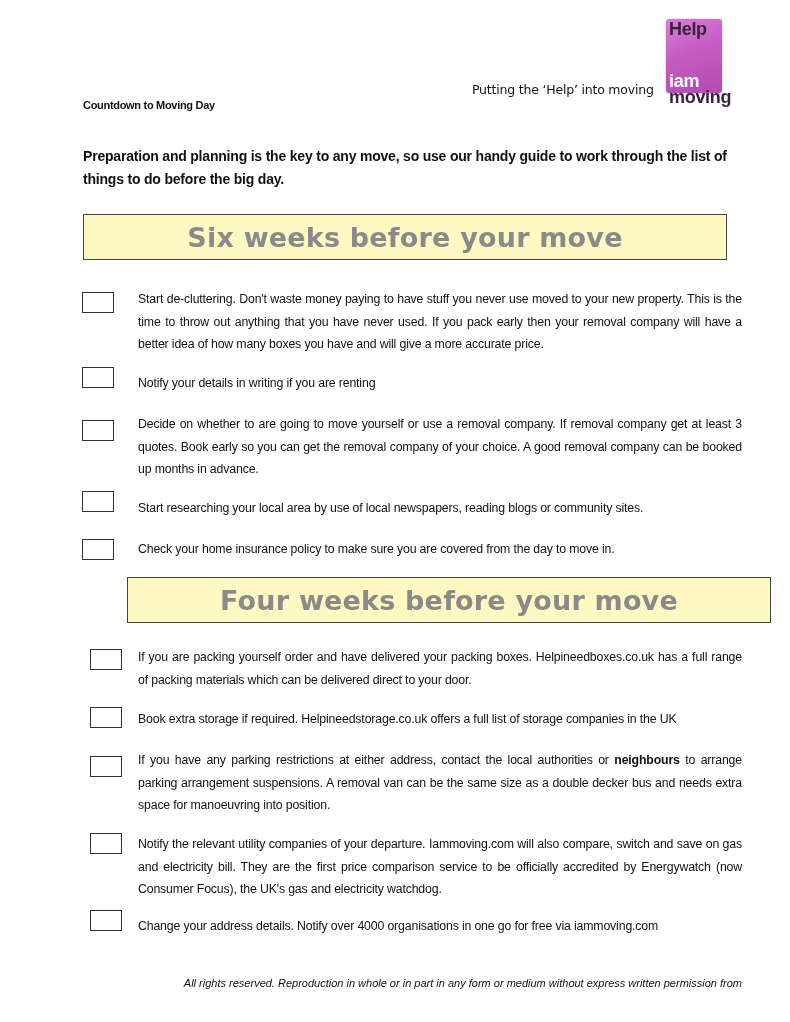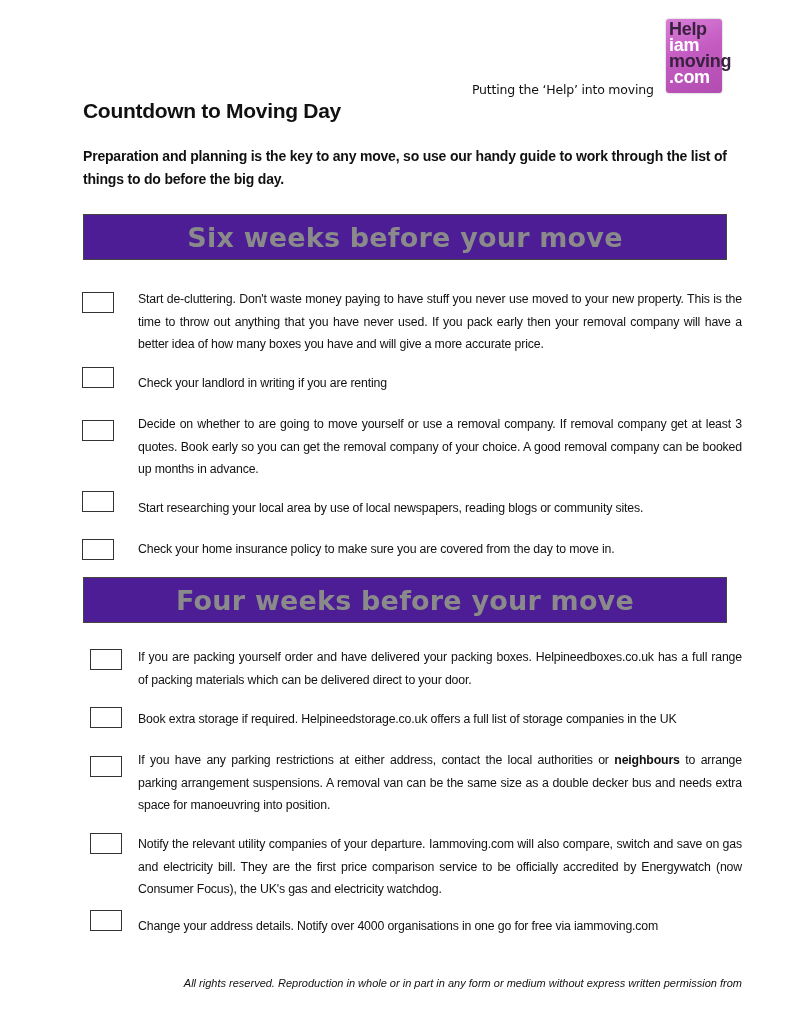--- a/index.html
+++ b/index.html
@@ -6,27 +6,27 @@
   html, body { width:790px; height:1022px; background:#ffffff; overflow:hidden; }
   body { position:relative; font-family:"Liberation Sans", sans-serif; color:#111; }
 
   .tagline { position:absolute; left:472px; top:82px; font-size:12.5px; color:#111;
              font-family:"DejaVu Sans", sans-serif; letter-spacing:-0.2px; }
   .logo { position:absolute; left:666px; top:19px; width:56px; height:74px; border-radius:3px;
           background:linear-gradient(160deg, #d97fd6 0%, #c45bc2 45%, #b14cb0 100%);
           box-shadow:0 0 2px rgba(0,0,0,0.35); padding:2px 0 0 3px;
           font-family:"Liberation Sans", sans-serif; font-weight:bold; font-size:18px; line-height:16px; letter-spacing:-0.3px; }
   .logo .dark { color:#3a2140; display:block; }
-  .logo .light { color:#ffffff; display:block; }
+  .logo .light { color:#ffffff; display:block;margin-top:36px; }
   .logo .reg { position:absolute; left:60px; top:58px; font-size:5px; color:#fff; }
 
-  .title { position:absolute; left:83px; top:99px; font-size:21px; font-weight:bold; letter-spacing:-0.3px; }
+  .title { position:absolute; left:83px; top:99px; font-size:11px; font-weight:bold; letter-spacing:-0.3px; }
   .intro { position:absolute; left:83px; top:145px; width:665px; font-size:14px; font-weight:bold; line-height:23px; letter-spacing:-0.2px; }
 
-  .section-header { position:absolute; left:83px; width:644px; height:46px; background:#4c1d95;
+  .section-header { position:absolute; left:83px; width:644px; height:46px; background:#fef9c3;
                     border:1.5px solid #444; display:flex; align-items:center; justify-content:center;
                     font-family:"DejaVu Sans", sans-serif; font-weight:bold; font-size:27px; color:#8a8a8a; letter-spacing:0.2px; }
 
   .item { position:absolute; left:0; width:790px; }
   .checkbox { position:absolute; width:32px; height:21px; border:1.3px solid #333; background:#fff; cursor:pointer; }
   .item-text { position:absolute; left:138px; width:604px; font-size:12.3px; line-height:22.5px; text-align:justify; letter-spacing:-0.15px; color:#111; }
   .item-text b { font-weight:bold; }
 
   .footer { position:absolute; right:48px; top:977px; text-align:center; font-size:11px; font-style:italic; line-height:13px; color:#111; }
   .footer b { font-style:normal; font-weight:bold; }
@@ -47,36 +47,36 @@
 <div class="intro">Preparation and planning is the key to any move, so use our handy guide to work through the list of things to do before the big day.</div>
 
 <div class="section-header" style="top:214px;">Six weeks before your move</div>
 
 <div class="item" style="top:288px;">
   <div class="checkbox" style="left:82px; top:4px;"></div>
   <div class="item-text">Start de-cluttering. Don't waste money paying to have stuff you never use moved to your new property. This is the time to throw out anything that you have never used. If you pack early then your removal company will have a better idea of how many boxes you have and will give a more accurate price.</div>
 </div>
 <div class="item" style="top:372px;">
   <div class="checkbox" style="left:82px; top:-5px;"></div>
-  <div class="item-text">Check your landlord in writing if you are renting</div>
+  <div class="item-text">Notify your details in writing if you are renting</div>
 </div>
 <div class="item" style="top:413px;">
   <div class="checkbox" style="left:82px; top:7px;"></div>
   <div class="item-text">Decide on whether to are going to move yourself or use a removal company. If removal company get at least 3 quotes. Book early so you can get the removal company of your choice. A good removal company can be booked up months in advance.</div>
 </div>
 <div class="item" style="top:497px;">
   <div class="checkbox" style="left:82px; top:-6px;"></div>
   <div class="item-text">Start researching your local area by use of local newspapers, reading blogs or community sites.</div>
 </div>
 <div class="item" style="top:538px;">
   <div class="checkbox" style="left:82px; top:1px;"></div>
   <div class="item-text">Check your home insurance policy to make sure you are covered from the day to move in.</div>
 </div>
 
-<div class="section-header" style="top:577px;">Four weeks before your move</div>
+<div class="section-header" style="top:577px;margin-left:44px;">Four weeks before your move</div>
 
 <div class="item" style="top:646px;">
   <div class="checkbox" style="left:90px; top:3px;"></div>
   <div class="item-text">If you are packing yourself order and have delivered your packing boxes. Helpineedboxes.co.uk has a full range of packing materials which can be delivered direct to your door.</div>
 </div>
 <div class="item" style="top:708px;">
   <div class="checkbox" style="left:90px; top:-1px;"></div>
   <div class="item-text">Book extra storage if required. Helpineedstorage.co.uk offers a full list of storage companies in the UK</div>
 </div>
 <div class="item" style="top:749px;">

